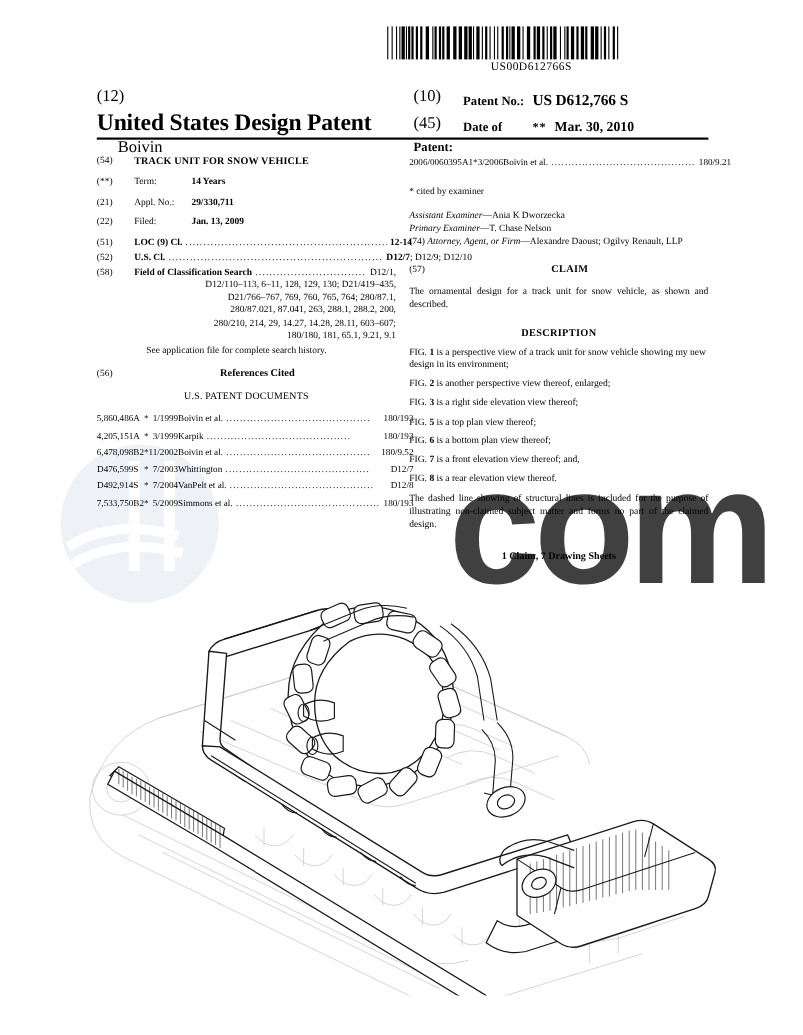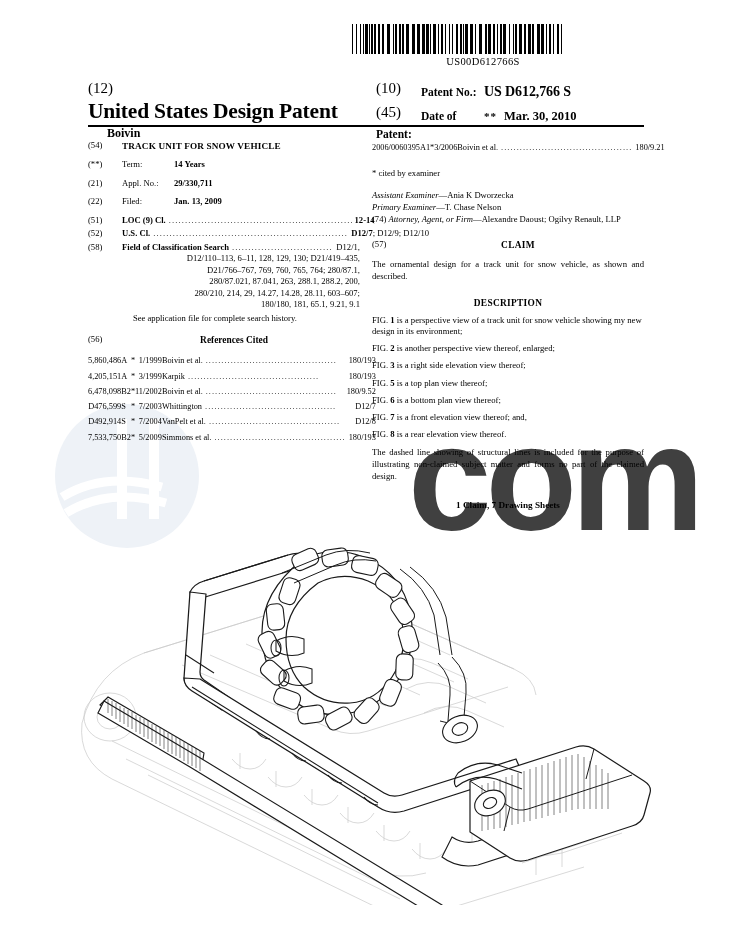--- a/index.html
+++ b/index.html
@@ -37,21 +37,21 @@
   
   .header{position:absolute;left:88px;top:80px;width:556px;z-index:2;}
   .hdr-row{display:flex;align-items:flex-start;}
   .hdr-left{width:288px;}
   .hdr-right{width:268px;}
   .kind{font-size:15px;vertical-align:3px;margin-right:20px;}
   .title-main{
     font-size:21.5px;font-weight:700;letter-spacing:-.2px;
     display:inline-block;line-height:1.05;
   }
-  .inventor-line{font-size:12px;font-weight:700;margin-top:3px;margin-left:19px;}
+  .inventor-line{font-size:15px;font-weight:400;margin-top:3px;margin-left:19px;}
   .hdr-lbl{font-size:11.5px;font-weight:700;}
   .hdr-right .r1,.hdr-right .r2{display:flex;align-items:baseline;}
   .hdr-right .r2{margin-top:4px;}
   .rl{width:108px;}
   .rv{font-size:14px;font-weight:700;letter-spacing:-.1px;}
   .rv2{font-size:12.5px;font-weight:700;}
   .stars{font-size:11px;font-weight:700;margin-right:7px;letter-spacing:1px;}
   .rule{position:absolute;left:88px;top:125px;width:556px;height:1.6px;background:#000;z-index:2;}
 
   
@@ -324,20 +324,21 @@
           </div>
         <div class="seeapp">See application file for complete search history.</div>
       </div>
     </div>
 
     <div class="fld" style="margin-top:9px;margin-bottom:0">
       <div class="tag">(56)</div>
       <div class="bdy refhead" style="margin-left:-14px">References Cited</div>
     </div>
 
+    <div class="subhead">U.S. PATENT DOCUMENTS</div>
 
     <table class="refs">
       <tbody id="usdocs">
           <tr>
             <td class="c-num">5,860,486</td>
             <td class="c-kind">A</td>
             <td class="c-ast">*</td>
             <td class="c-date">1/1999</td>
             <td class="c-name">
               <div class="nm-wrap">

